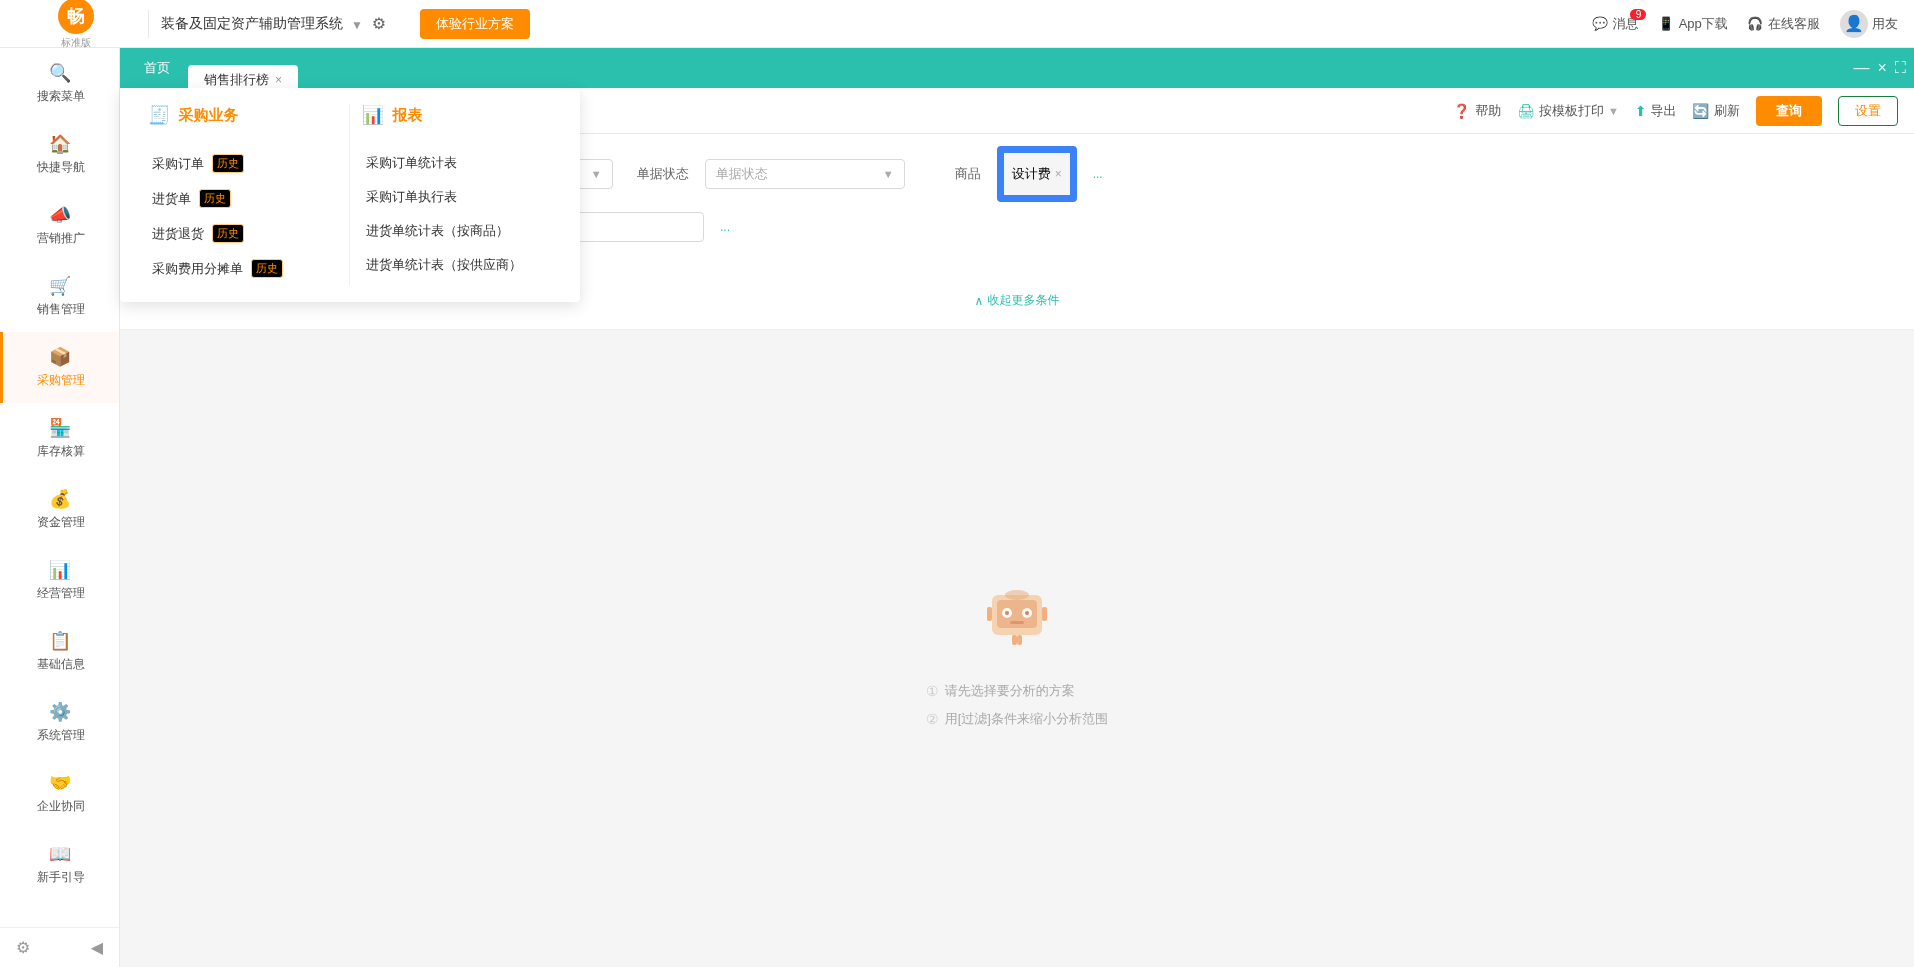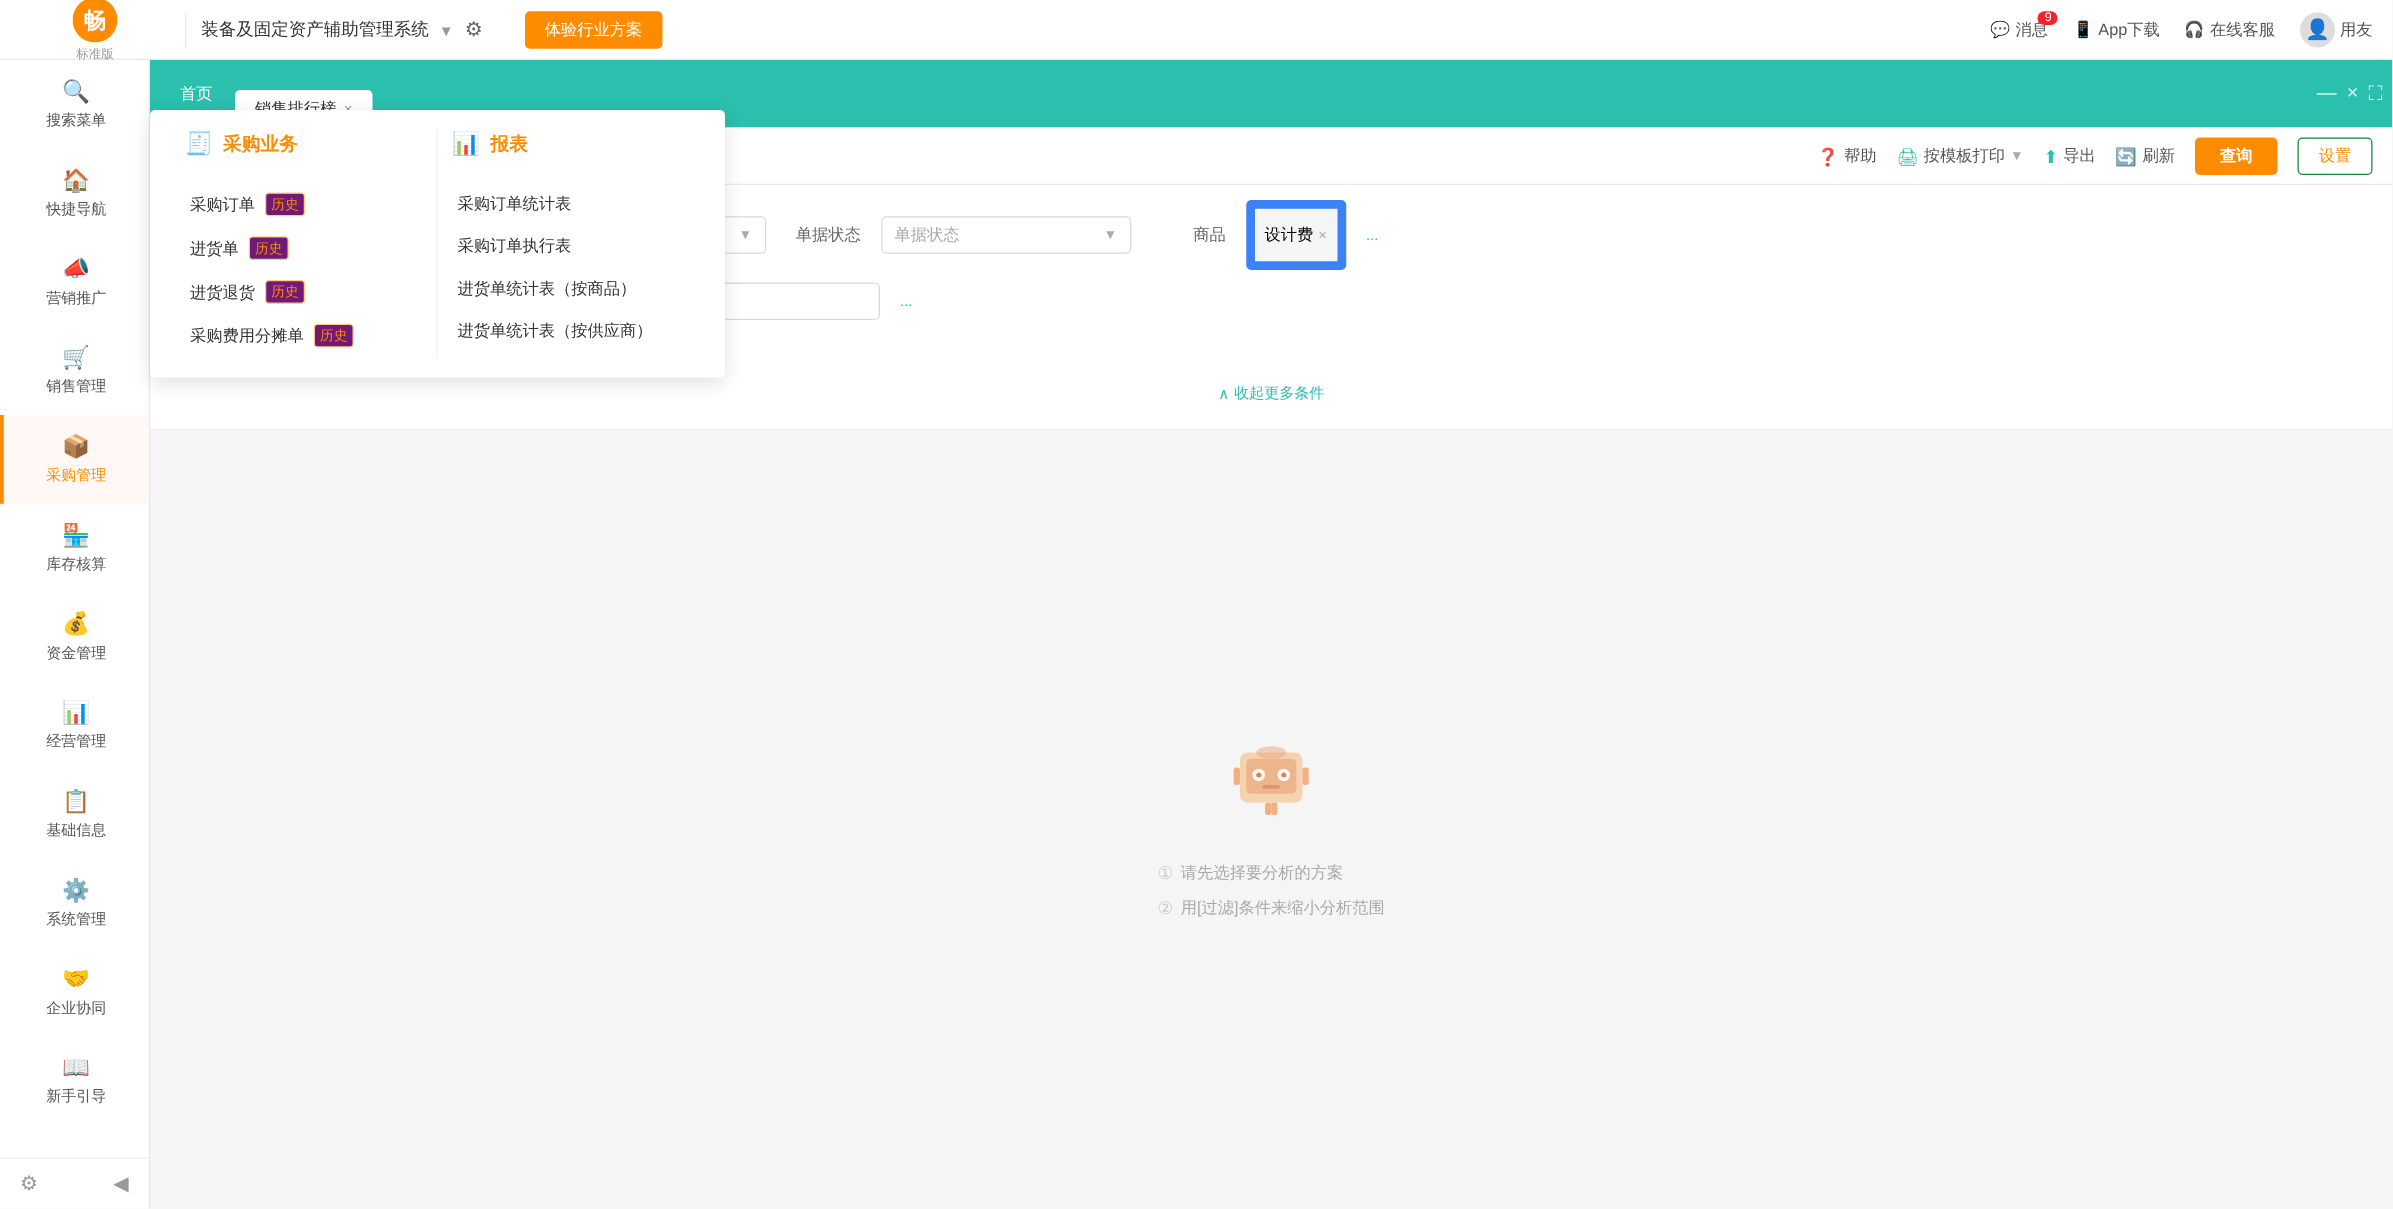--- a/index.html
+++ b/index.html
@@ -152,21 +152,21 @@
     
     .content-area {
       flex: 1;
       display: flex;
       flex-direction: column;
       overflow: hidden;
     }
 
     
     .tab-bar {
-      height: 54px;
+      height: 40px;
       background: #2bbfae;
       display: flex;
       align-items: center;
       padding: 0 8px;
       gap: 2px;
     }
     .tab-item {
       padding: 6px 16px;
       border-radius: 4px 4px 0 0;
       cursor: pointer;
@@ -366,21 +366,21 @@
       display: flex;
       align-items: center;
       gap: 8px;
       padding: 8px 4px;
       cursor: pointer;
       color: #333;
       font-size: 13px;
       border-radius: 4px;
     }
     .history-badge {
-      background: #701a75;
+      background: #000000;
       color: #ff8c00;
       border: 1px solid #ffcc80;
       border-radius: 3px;
       font-size: 11px;
       padding: 1px 4px;
     }
   </style>
 </head>
 <body>
 

